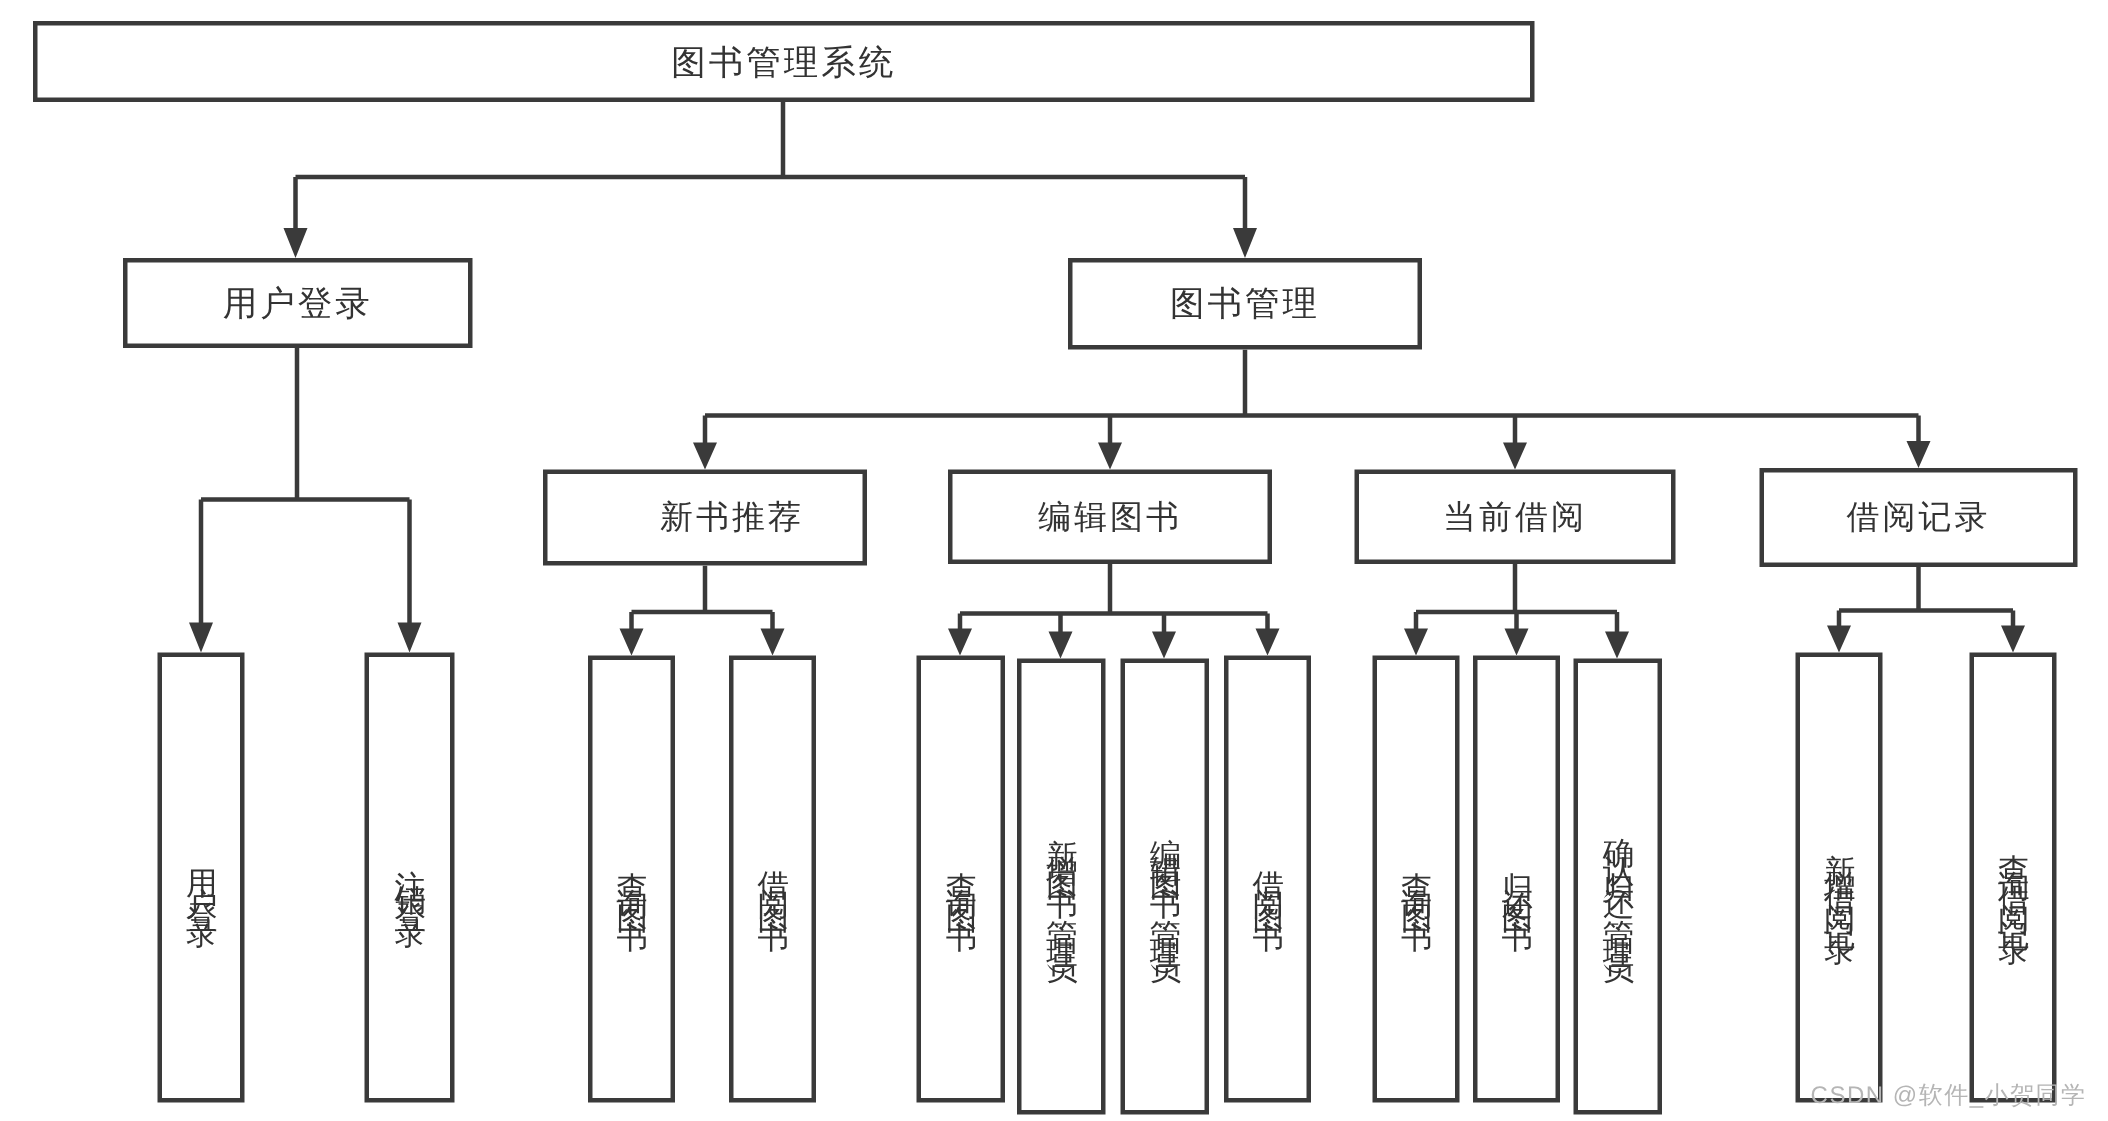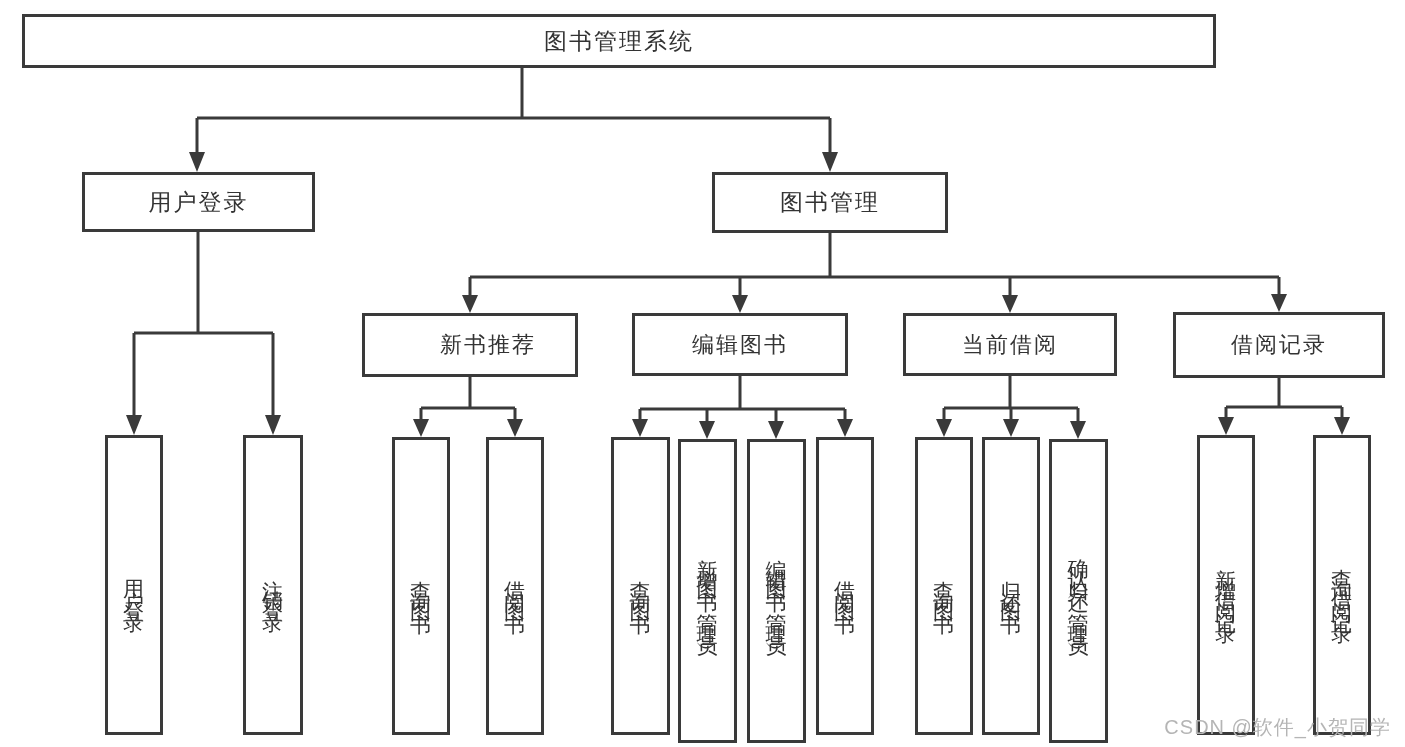--- a/index.html
+++ b/index.html
@@ -43,21 +43,21 @@
     text-orientation: mixed;
     font-size: 21px;
     letter-spacing: 11px;
     line-height: 1;
     color: var(--text, #333333);
   }
   .watermark {
     position: absolute;
     right: 14px;
     bottom: 6px;
-    font-size: 20px;
+    font-size: 16px;
     color: var(--watermark, #b5b5b5);
     letter-spacing: 1px;
     white-space: nowrap;
   }
 </style>
 </head>
 <body>
 
 <div class="canvas">
 
@@ -109,21 +109,21 @@
          M699 421 L715 421 L707 439 Z
          M768 421 L784 421 L776 439 Z
          M837 419 L853 419 L845 437 Z
          M936 419 L952 419 L944 437 Z
          M1003 419 L1019 419 L1011 437 Z
          M1070 421 L1086 421 L1078 439 Z
          M1218 417 L1234 417 L1226 435 Z
          M1334 417 L1350 417 L1342 435 Z" fill="#3a3a3a" stroke="none"></path>
   </svg>
 
-  <div class="node" style="left:22px; top:14px; width:1194px; height:54px;">
+  <div class="node" style="left:22px; top:14px; width:1001px; height:54px;">
     <span class="hlabel">图书管理系统</span>
   </div>
 
   <div class="node" style="left:82px; top:172px; width:233px; height:60px;">
     <span class="hlabel">用户登录</span>
   </div>
   <div class="node" style="left:712px; top:172px; width:236px; height:61px;justify-content:center;">
     <span class="hlabel">图书管理</span>
   </div>
 

